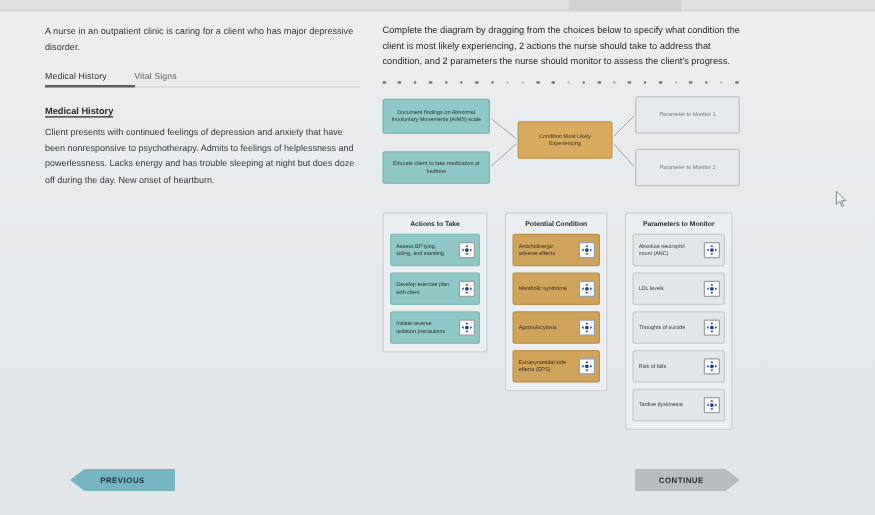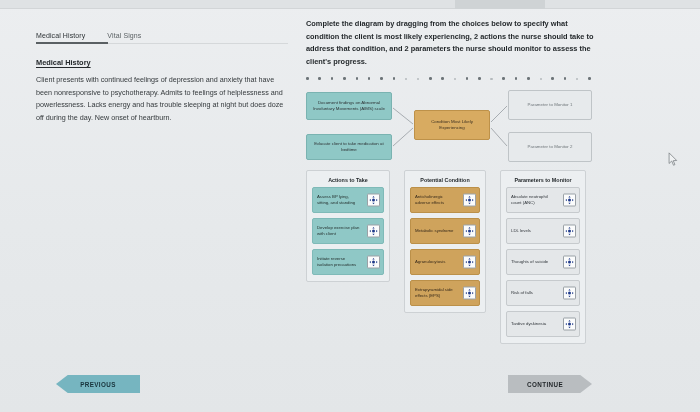--- a/index.html
+++ b/index.html
@@ -56,21 +56,21 @@
   .mh-para {
     margin-top: 7px; font-size: 7.2px; line-height: 12.6px; color: #34393c;
     width: 250px;
   }
 
   
   .right-panel {
     position: absolute; left: 306px; top: 18px; width: 362px;
   }
   .instructions {
-    font-size: 7.4px; line-height: 12.6px; font-weight: bold; color: #1f2427;
+    font-size: 7.4px; line-height: 12.6px; font-weight: normal; color: #1f2427;
     width: 288px;
   }
   .dots-row {
     margin-top: 9px; width: 285px; display: flex; justify-content: space-between;
     align-items: center;
   }
   .dot { width: 2.6px; height: 2.6px; border-radius: 50%; background: #6d7478; }
   .dot.faint { background: #b4babd; width: 2.2px; height: 2.2px; }
 
   
@@ -149,20 +149,21 @@
 </head>
 <body>
 
 <div class="page">
 
   <div class="topbar">
     <div class="topbar-notch"></div>
   </div>
 
   <div class="left-panel">
+    <div class="case-stem">A nurse in an outpatient clinic is caring for a client who has major depressive disorder.</div>
 
     <div class="tabs">
       <div class="tab active">Medical History</div>
       <div class="tab">Vital Signs</div>
       <div class="tab-underline-track"></div>
       <div class="tab-underline-active"></div>
     </div>
 
     <div class="mh-title">Medical History</div>
     <div class="mh-para">Client presents with continued feelings of depression and anxiety that have been nonresponsive to psychotherapy. Admits to feelings of helplessness and powerlessness. Lacks energy and has trouble sleeping at night but does doze off during the day. New onset of heartburn.</div>

